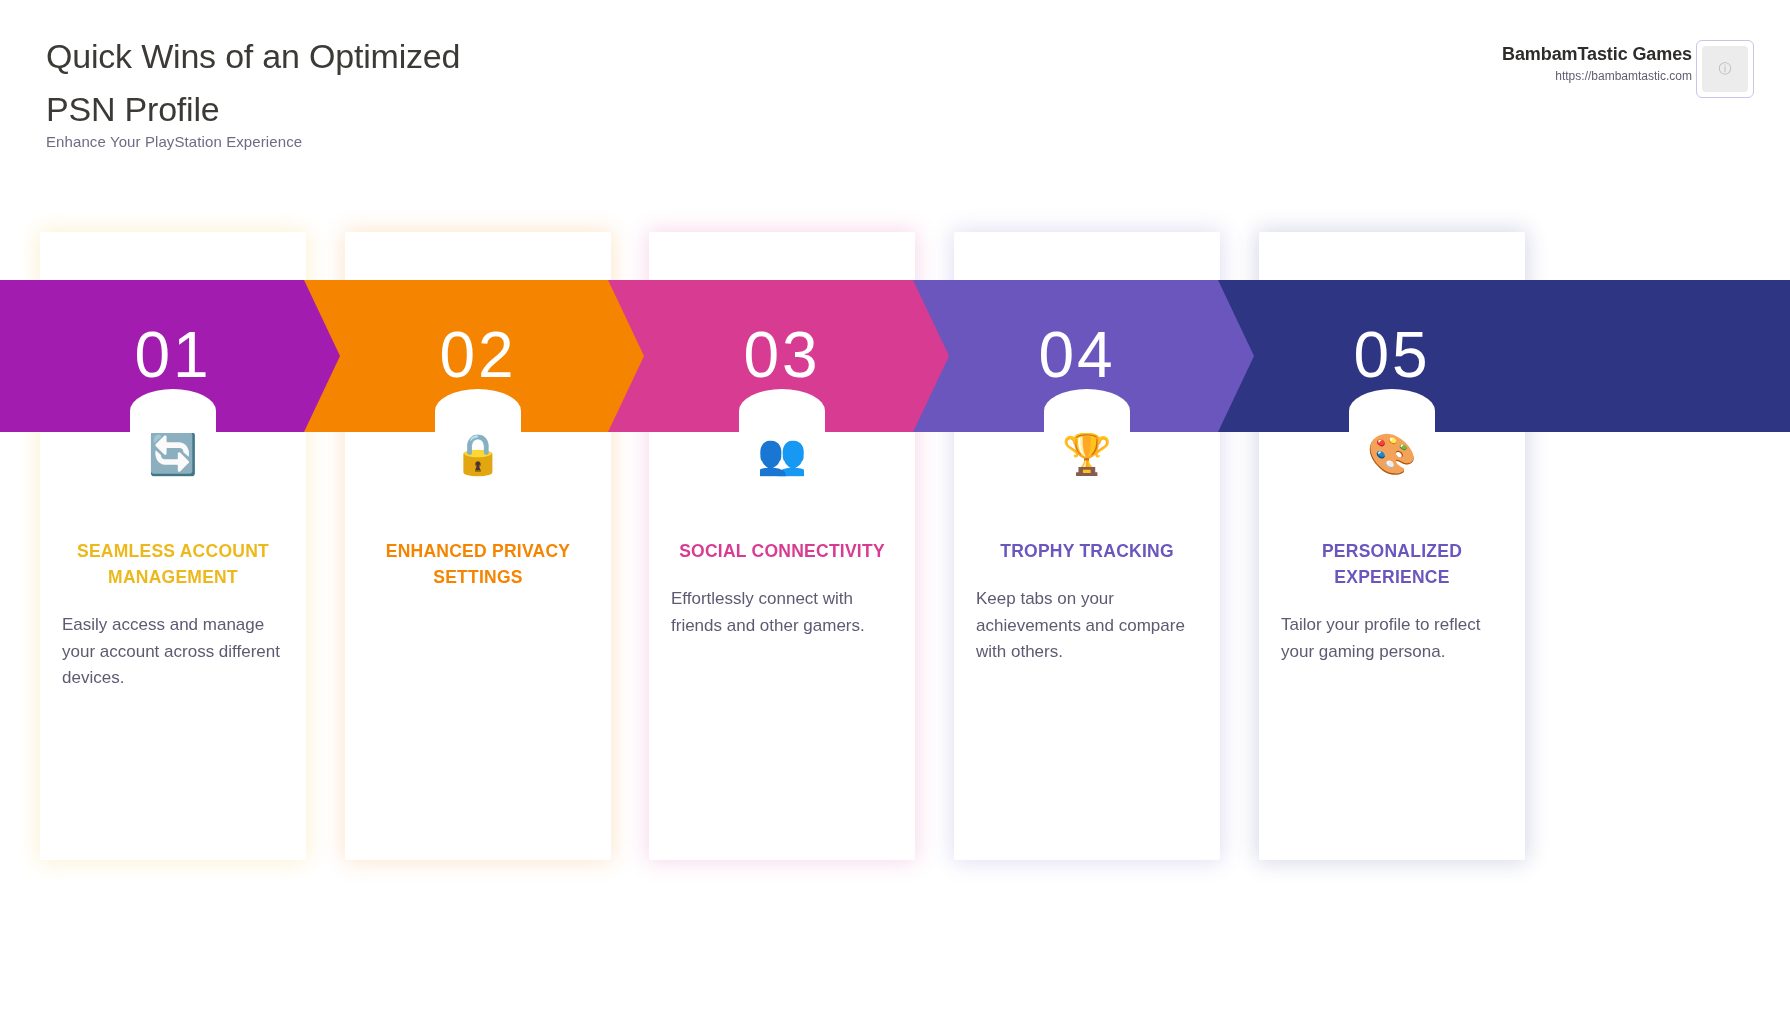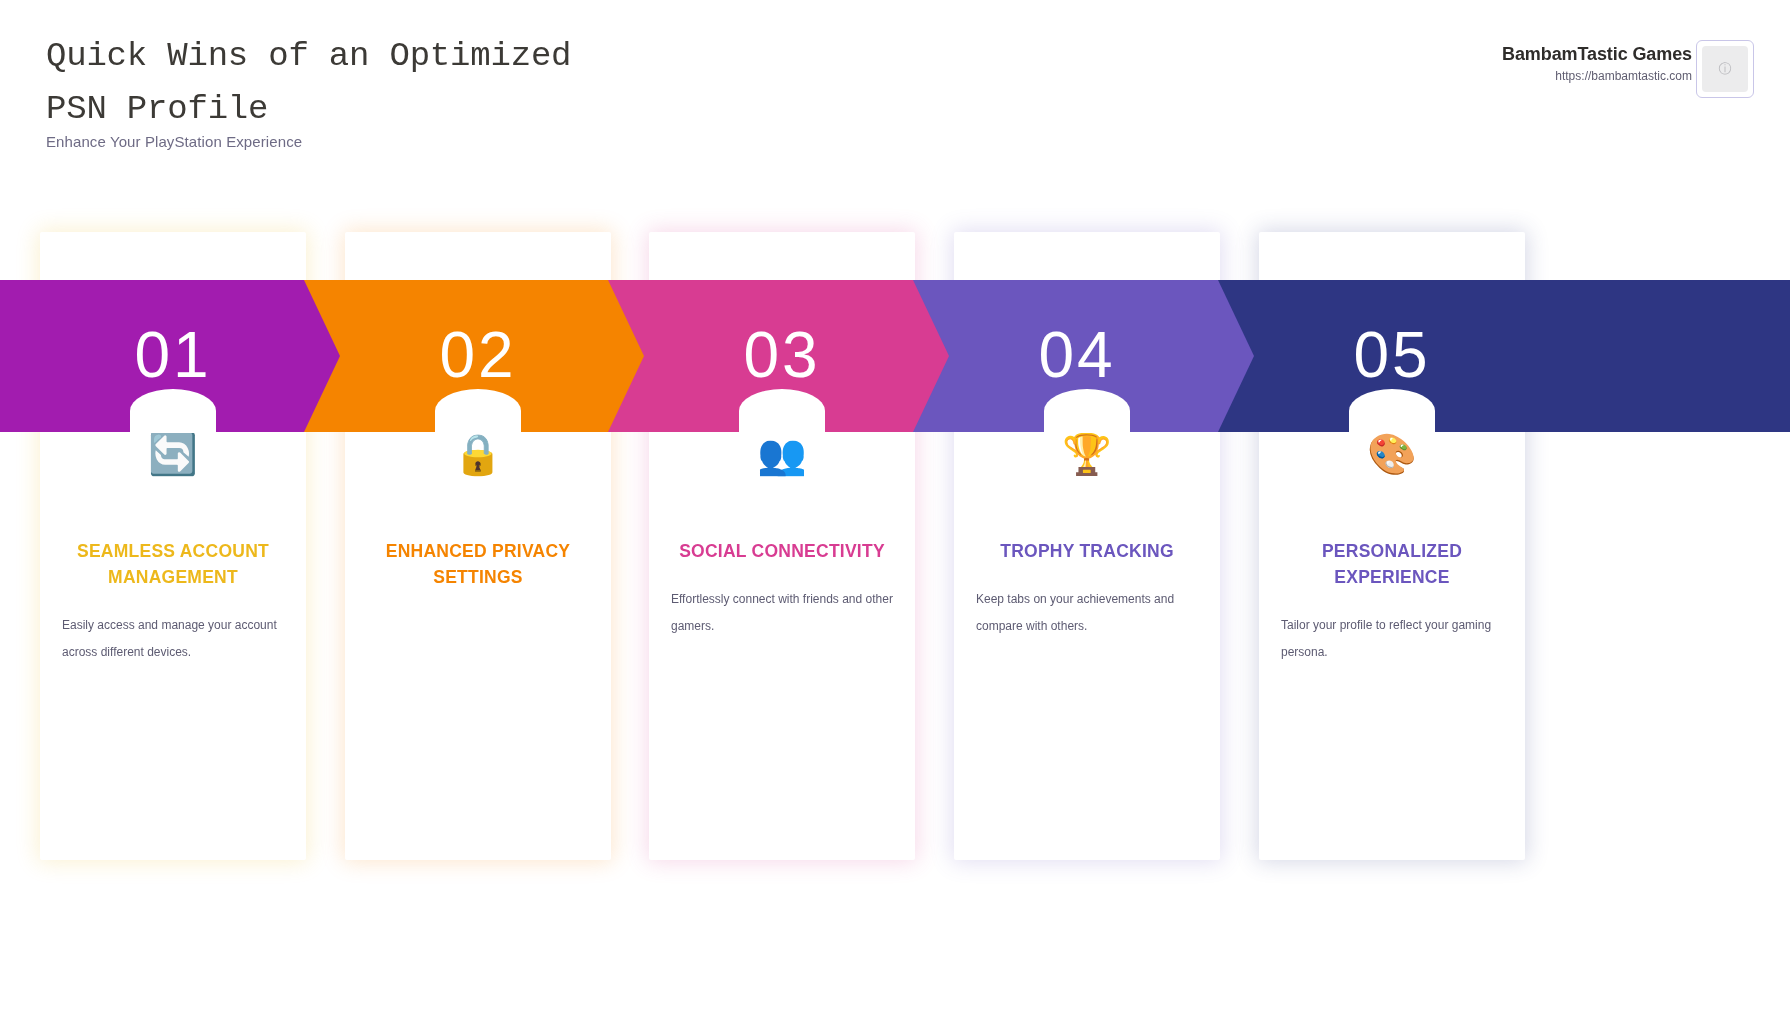--- a/index.html
+++ b/index.html
@@ -30,21 +30,20 @@
   .title {
     position: absolute;
     left: 46px;
     top: 30px;
     width: 620px;
     font-size: 34px;
     line-height: 53px;
     font-weight: 400;
     color: #3c3a36;
     letter-spacing: -0.2px;
-    font-family: Liberation Mono, monospace;
   }
 
   .subtitle {
     position: absolute;
     left: 46px;
     top: 133px;
     font-size: 15px;
     font-weight: 400;
     color: #6e6b85;
     letter-spacing: 0.1px;
@@ -180,21 +179,21 @@
     margin-top: 58px;
     font-size: 17.5px;
     font-weight: bold;
     line-height: 26px;
     letter-spacing: 0.25px;
     text-transform: uppercase;
   }
 
   .card-desc {
     margin-top: 22px;
-    font-size: 12px;
+    font-size: 17px;
     line-height: 26.5px;
     color: #5d5b72;
     text-align: left;
     padding: 0 4px;
   }
 </style>
 </head>
 <body>
 
 <div class="page">

